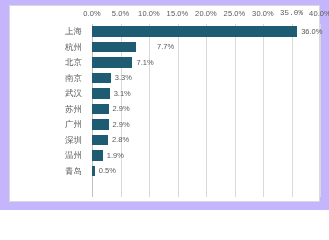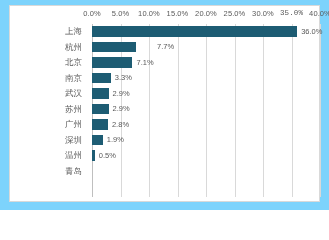--- a/index.html
+++ b/index.html
@@ -8,21 +8,21 @@
     background: #ffffff;
   }
   body {
     font-family: "Liberation Sans", "DejaVu Sans", sans-serif;
   }
   #chart-frame {
     position: relative;
     width: 329px;
     height: 210px;
     box-sizing: border-box;
-    background: #7dd3fc;
+    background: #c4b5fd;
     overflow: hidden;
   }
   .frame-border {
     position: absolute;
     left: 9px;
     top: 5px;
     width: 311px;
     height: 197px;
     box-sizing: border-box;
     border: 1px solid #d9d9d9;
@@ -161,20 +161,24 @@
       </div>
       <div class="bar-row">
         <div class="bar" style="width: 40.47px; background: rgb(29, 92, 115);"></div>
         <div class="bar-value" style="left: 44.47px; color: rgb(89, 89, 89);">7.1%</div>
       </div>
       <div class="bar-row">
         <div class="bar" style="width: 18.81px; background: rgb(29, 92, 115);"></div>
         <div class="bar-value" style="left: 22.81px; color: rgb(89, 89, 89);">3.3%</div>
       </div>
       <div class="bar-row">
+        <div class="bar" style="width: 17.67px; background: rgb(29, 92, 115);"></div>
+        <div class="bar-value" style="left: 21.67px; color: rgb(89, 89, 89);">3.1%</div>
+      </div>
+      <div class="bar-row">
         <div class="bar" style="width: 16.53px; background: rgb(29, 92, 115);"></div>
         <div class="bar-value" style="left: 20.53px; color: rgb(89, 89, 89);">2.9%</div>
       </div>
       <div class="bar-row">
         <div class="bar" style="width: 16.53px; background: rgb(29, 92, 115);"></div>
         <div class="bar-value" style="left: 20.53px; color: rgb(89, 89, 89);">2.9%</div>
       </div>
       <div class="bar-row">
         <div class="bar" style="width: 15.96px; background: rgb(29, 92, 115);"></div>
         <div class="bar-value" style="left: 19.96px; color: rgb(89, 89, 89); text-align: right;">2.8%</div>

